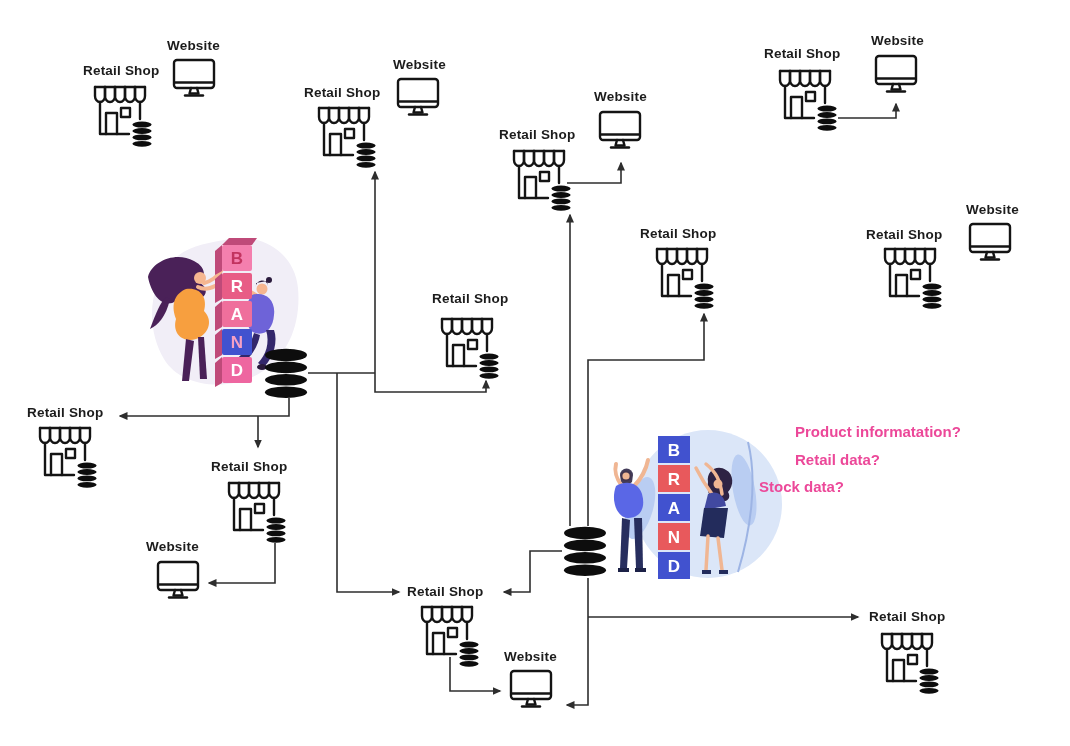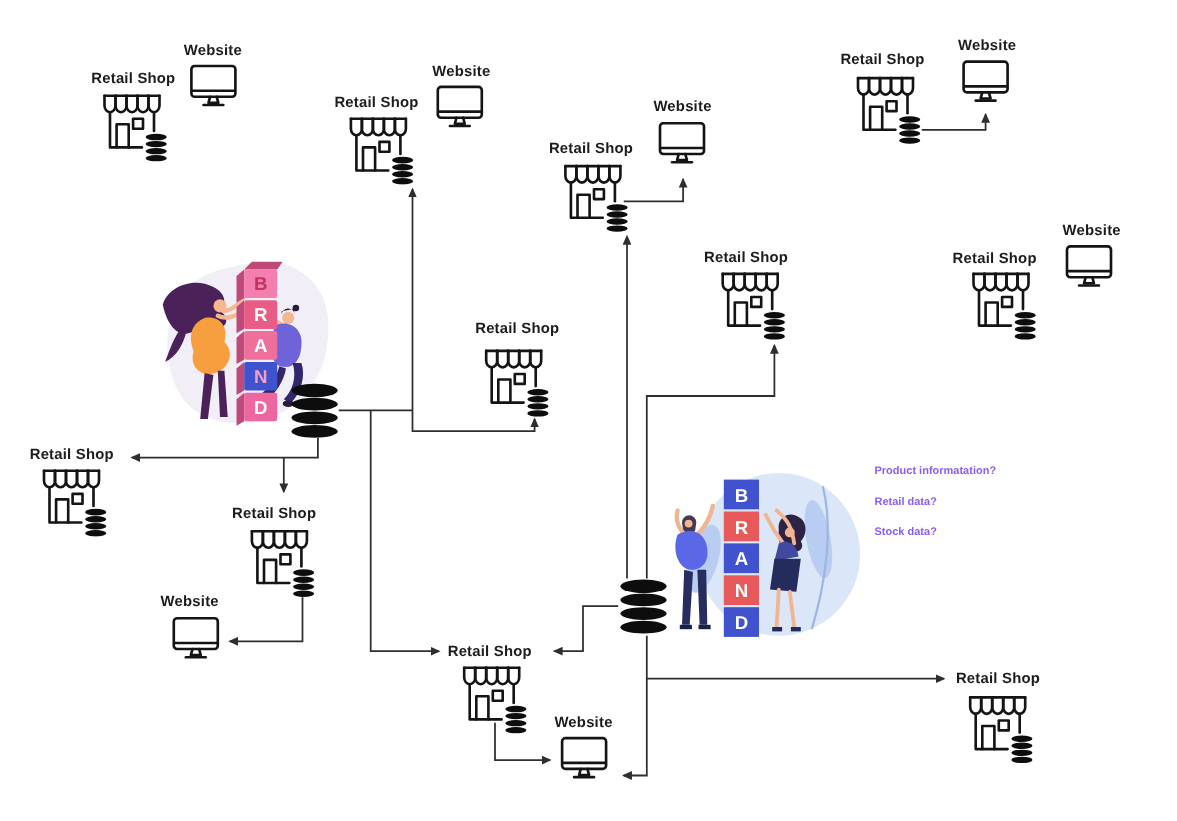--- a/index.html
+++ b/index.html
@@ -1,19 +1,19 @@
 <!DOCTYPE html>
 <html><head>
 <meta charset="utf-8">
 <style>
   html,body{margin:0;padding:0;background:#ffffff;}
   .canvas{position:relative;width:1070px;height:746px;background:#ffffff;overflow:hidden;
           font-family:"Liberation Sans",sans-serif;}
   .lbl{position:absolute;font-weight:bold;font-size:13.5px;color:#1c1c1c;white-space:nowrap;letter-spacing:.2px;}
-  .ann{position:absolute;font-weight:bold;font-size:10px;color:#8b5cf6;white-space:nowrap;}
+  .ann{position:absolute;font-weight:bold;font-size:15px;color:#ec4899;white-space:nowrap;}
   .ic{position:absolute;display:block;}
   svg.connectors{position:absolute;left:0;top:0;}
   .hubword{font-family:"Liberation Sans",sans-serif;font-weight:bold;}
 </style>
 </head>
 <body>
 
 <div class="canvas">
 
   <svg width="0" height="0" style="position:absolute" aria-hidden="true">
@@ -285,15 +285,15 @@
       <use href="#sym-monitor"></use>
     </svg>
 
   <div class="lbl" style="left:504px;top:649px">Website</div>
   <svg class="ic" style="left:509px;top:669px" width="44" height="42" viewBox="0 0 44 42">
       <use href="#sym-monitor"></use>
     </svg>
 
   <div class="ann" style="left:795px;top:423px">Product informatation?</div>
   <div class="ann" style="left:795px;top:451px">Retail data?</div>
-  <div class="ann" style="left:795px;top:478px">Stock data?</div>
+  <div class="ann" style="left:759px;top:478px">Stock data?</div>
 
 </div>
 
 </body></html>

